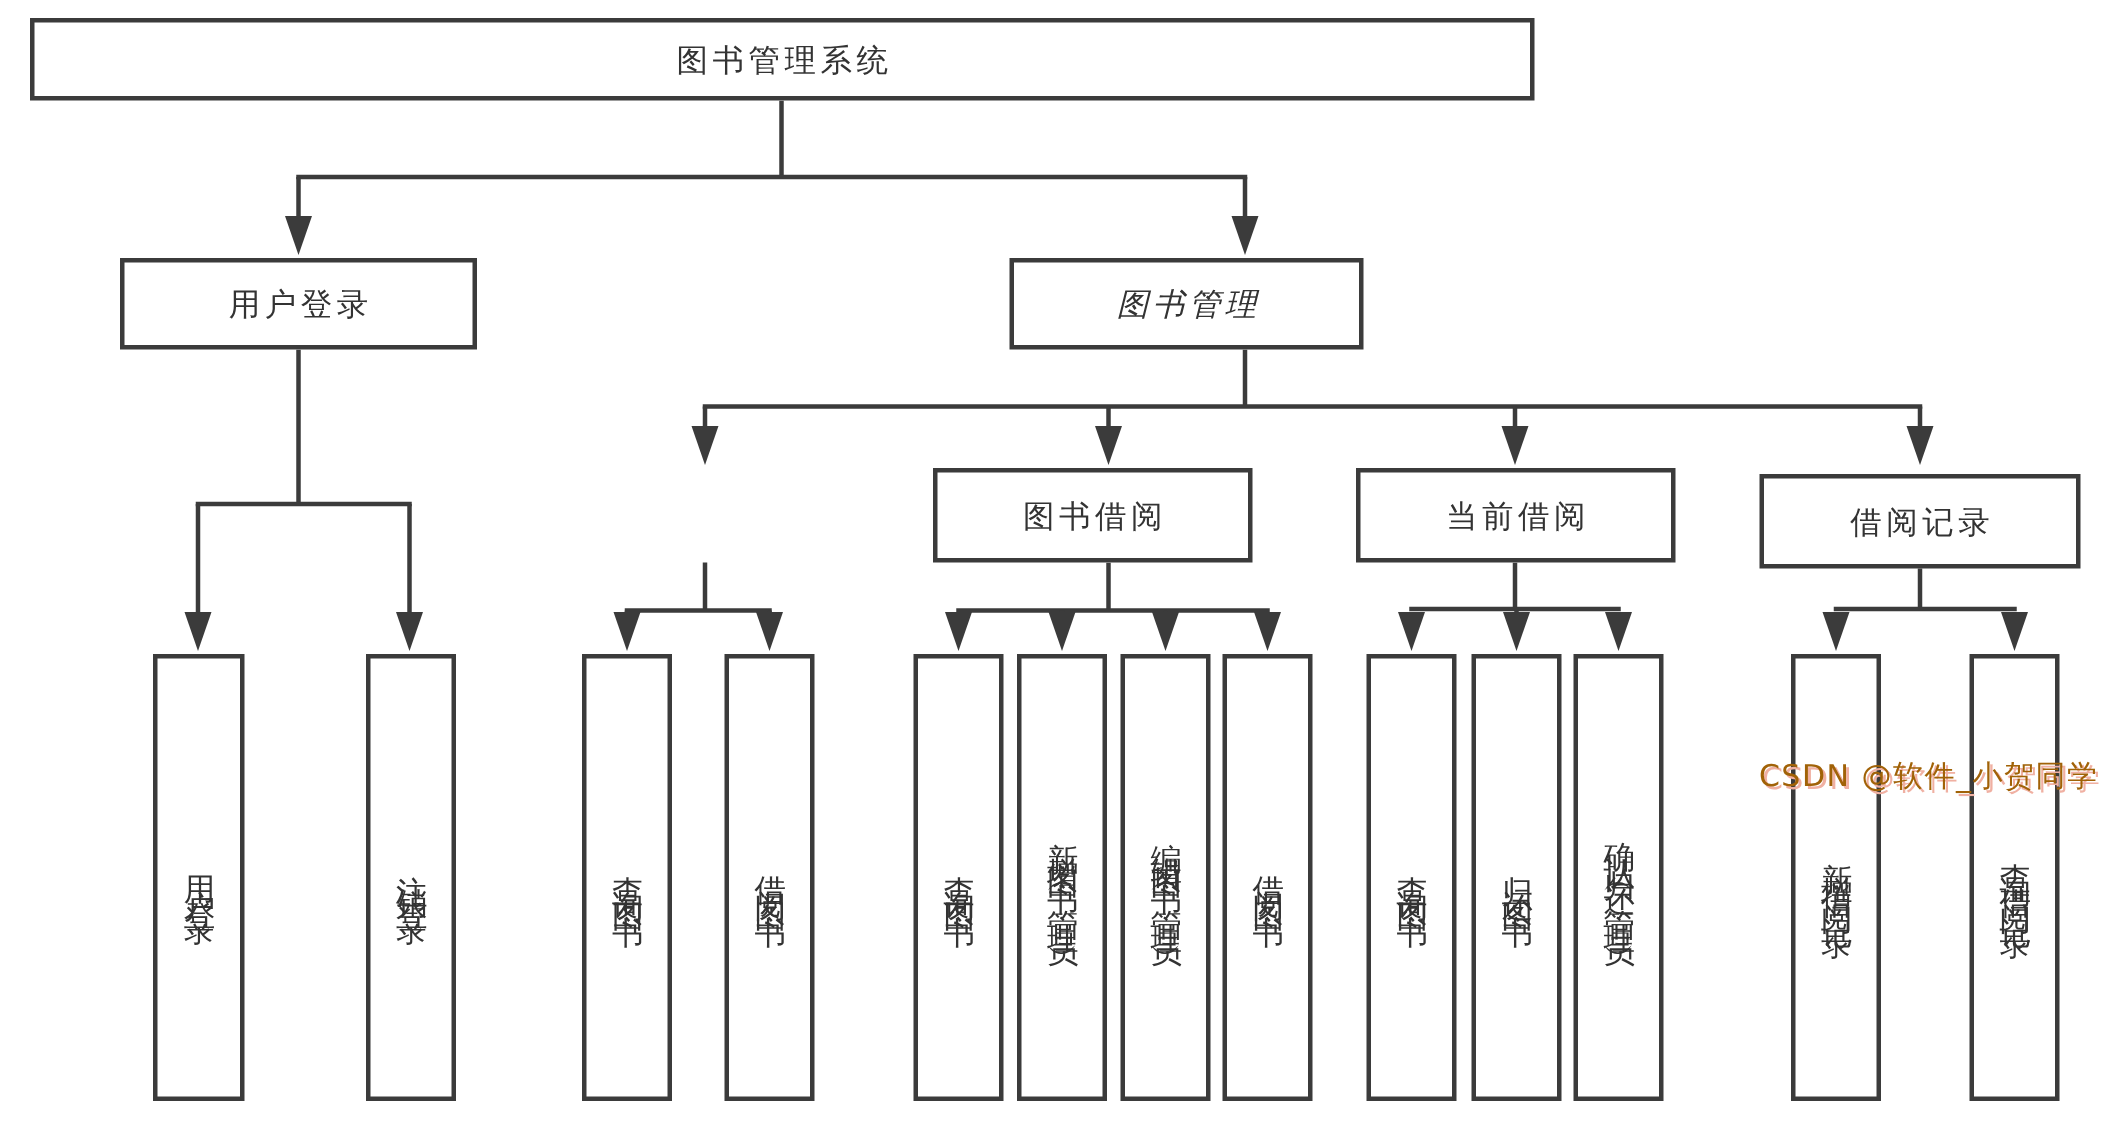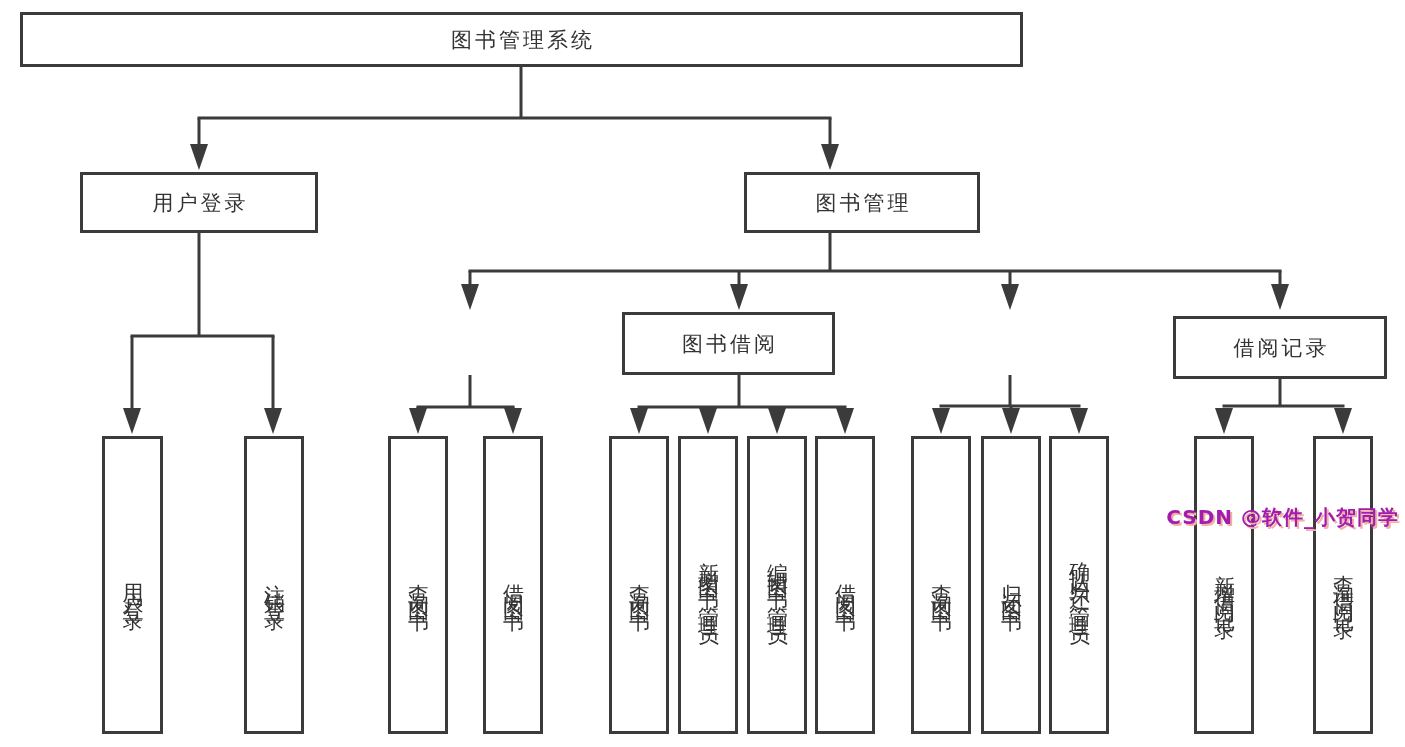--- a/index.html
+++ b/index.html
@@ -53,25 +53,24 @@
     writing-mode: vertical-rl;
     text-orientation: upright;
     letter-spacing: 9px;
     line-height: 1;
   }
   .watermark {
     position: absolute;
     right: 6px;
     bottom: 2px;
     font-size: 20px;
-    color: #a21caf;
+    color: #a16207;
     letter-spacing: 1px;
     text-shadow: 2px 2px 0 #f0b0a2;
     white-space: nowrap;
-    font-weight: bold;
   }
   svg .l { stroke: #3b3b3b; stroke-width: 3; fill: none; }
   svg .a { fill: #3b3b3b; stroke: none; }
 </style>
 </head>
 <body>
 
 <div class="stage">
 
   <svg class="connectors" viewBox="0 0 1405 747" xmlns="http://www.w3.org/2000/svg">
@@ -126,23 +125,24 @@
 
     <path class="l" d="M1280 375 V406"></path>
     <path class="l" d="M1222.5 406 H1344.5"></path>
     <polygon class="a" points="1224,434 1215,408 1233,408"></polygon>
     <polygon class="a" points="1343,434 1334,408 1352,408"></polygon>
   </svg>
 
   <div class="hbox" style="left:20px; top:12px; width:1003px; height:55px;">图书管理系统</div>
 
   <div class="hbox" style="left:80px; top:172px; width:238px; height:61px;">用户登录</div>
-  <div class="hbox" style="left:744px; top:172px; width:236px; height:61px;">图书管理</div>
+  <div class="hbox" style="left:673px; top:172px; width:236px; height:61px;font-style:italic;">图书管理</div>
 
   <div class="hbox" style="left:622px; top:312px; width:213px; height:63px;">图书借阅</div>
+  <div class="hbox" style="left:904px; top:312px; width:213px; height:63px;">当前借阅</div>
   <div class="hbox" style="left:1173px; top:316px; width:214px; height:63px;">借阅记录</div>
 
   <div class="vbox" style="left:102px; width:61px;">用户登录</div>
   <div class="vbox" style="left:244px;">注销登录</div>
 
   <div class="vbox" style="left:388px;">查询图书</div>
   <div class="vbox" style="left:483px;">借阅图书</div>
 
   <div class="vbox" style="left:609px;">查询图书</div>
   <div class="vbox" style="left:678px;">新增图书（管理员）</div>

